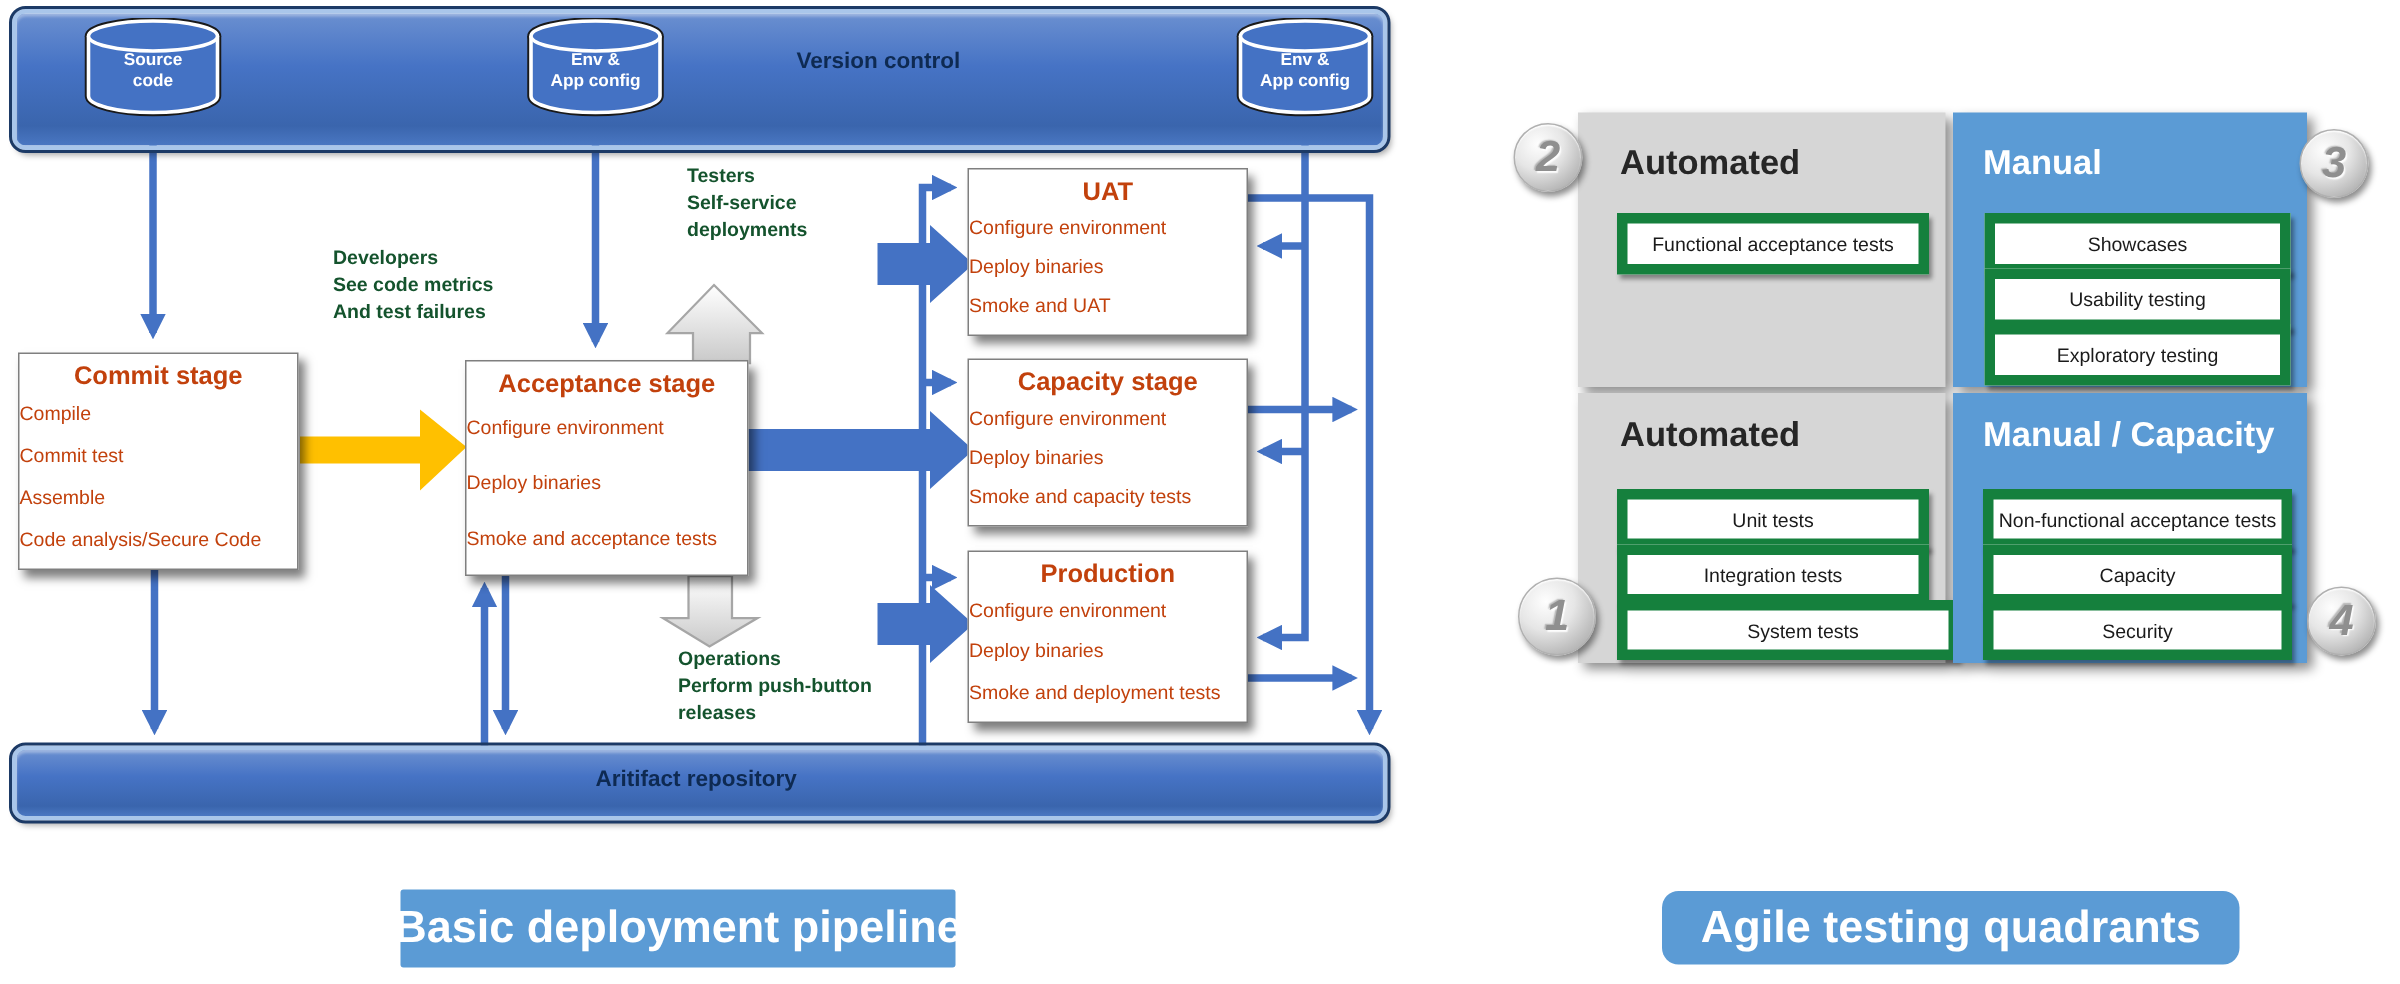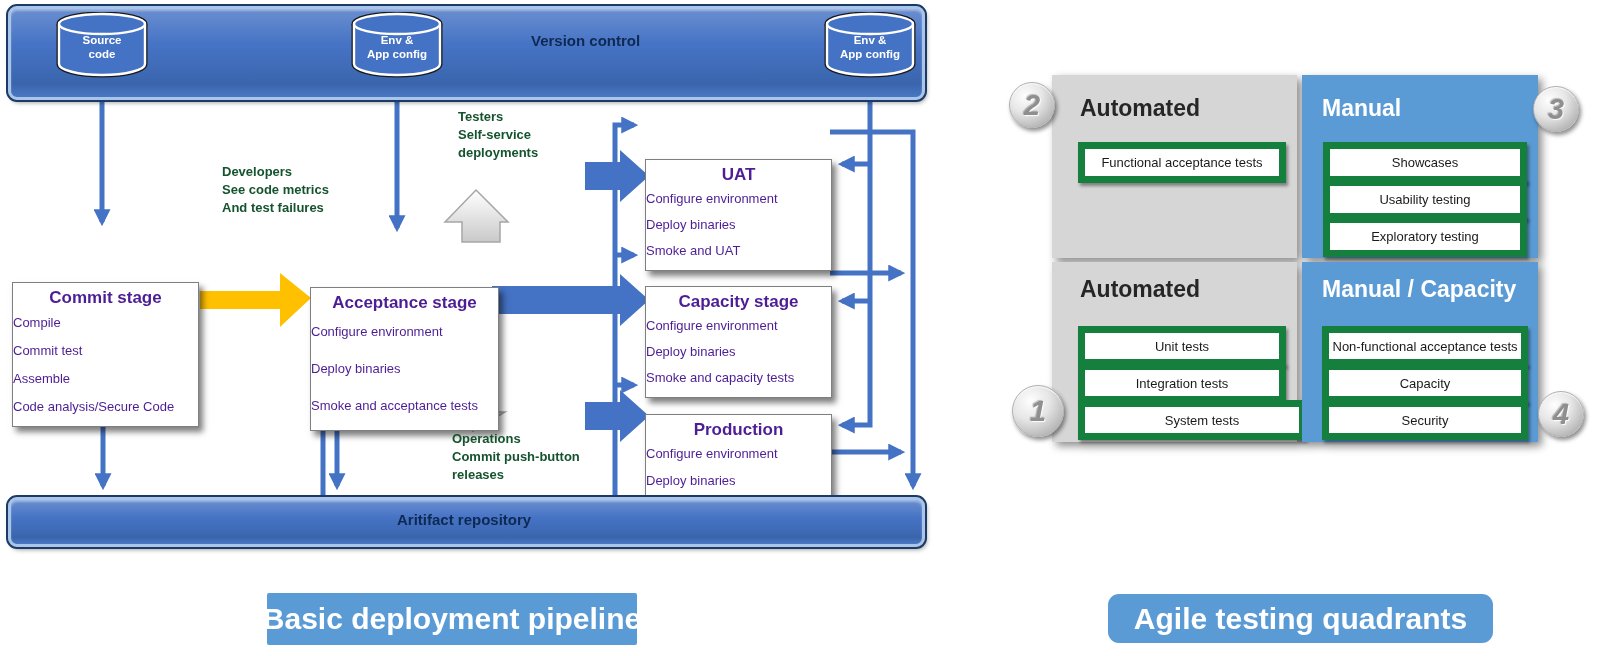--- a/index.html
+++ b/index.html
@@ -19,21 +19,21 @@
 
   
   .cyl{position:absolute;width:94px;height:66px;}
   .cyl svg{position:absolute;left:0;top:0;}
   .cyl-text{position:absolute;left:0;top:21px;width:100%;text-align:center;color:#ffffff;
             font-size:11.5px;font-weight:bold;line-height:14px;white-space:nowrap;}
 
   
   .stage{position:absolute;background:#ffffff;border:1px solid #7f7f7f;
          box-shadow:4px 5px 6px rgba(0,0,0,.5);
-         display:flex;flex-direction:column;color:#4c1d95;margin-top:47px;}
+         display:flex;flex-direction:column;color:#c2410c;}
   .stage-title{text-align:center;font-weight:bold;font-size:17px;padding-top:5px;}
   .stage-items{flex:1;display:flex;flex-direction:column;justify-content:space-around;padding-bottom:6px;}
   .stage-item{font-size:13px;white-space:nowrap;}
 
   
   .annot{position:absolute;color:#14532d;font-size:13px;line-height:18px;white-space:nowrap;}
   .annot .a-title{font-weight:bold;}
   .annot .a-line{font-weight:600;}
 
   
@@ -203,21 +203,21 @@
   </div>
 
   <div class="annot" style="left:458px;top:108px;">
     <div class="a-title">Testers</div>
     <div class="a-line">Self-service</div>
     <div class="a-line">deployments</div>
   </div>
 
   <div class="annot" style="left:452px;top:430px;">
     <div class="a-title">Operations</div>
-    <div class="a-line">Commit push-button</div>
+    <div class="a-line">Perform push-button</div>
     <div class="a-line">releases</div>
   </div>
 
   <div class="bar3d" style="left:8px;top:497px;width:911px;height:44px;"></div>
   <div class="bar-label" style="left:397px;top:511px;">Aritifact repository</div>
 
   <div class="bottom-title" style="left:267px;top:593px;width:370px;height:52px;border-radius:2px;">
     <span>Basic deployment pipeline</span>
   </div>
   <div class="bottom-title" style="left:1108px;top:594px;width:385px;height:49px;border-radius:11px;">

